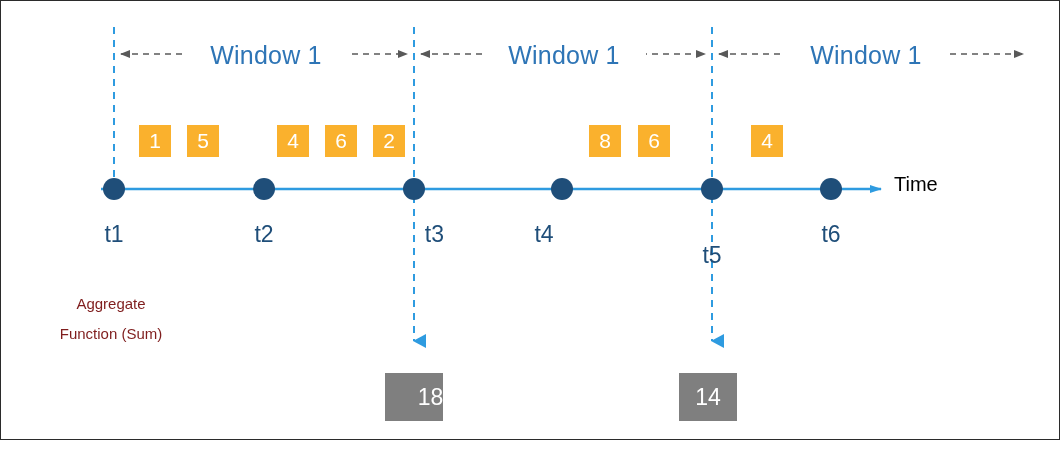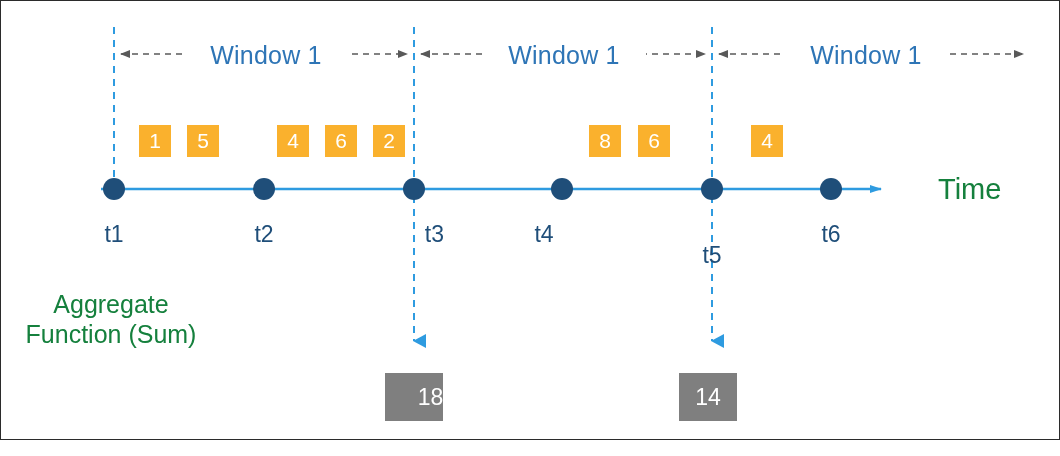--- a/index.html
+++ b/index.html
@@ -52,30 +52,29 @@
     position: absolute;
     color: #1F4E79;
     font-size: 23px;
     font-weight: 300;
     white-space: nowrap;
     text-align: center;
     width: 60px;
   }
   .time-label {
     position: absolute;
-    color: #15803d;
-    font-size: 29px;
+    color: #000000;
+    font-size: 20px;
     font-weight: 300;
     white-space: nowrap;
-    margin-left: 44px;
   }
   .side-label {
     position: absolute;
-    color: #15803d;
-    font-size: 25px;
+    color: #7f1d1d;
+    font-size: 15px;
     font-weight: 300;
     line-height: 30px;
     white-space: pre-line;
     text-align: center;
   }
   .output-box {
     position: absolute;
     width: 58px;
     height: 48px;
     background: #7F7F7F;

